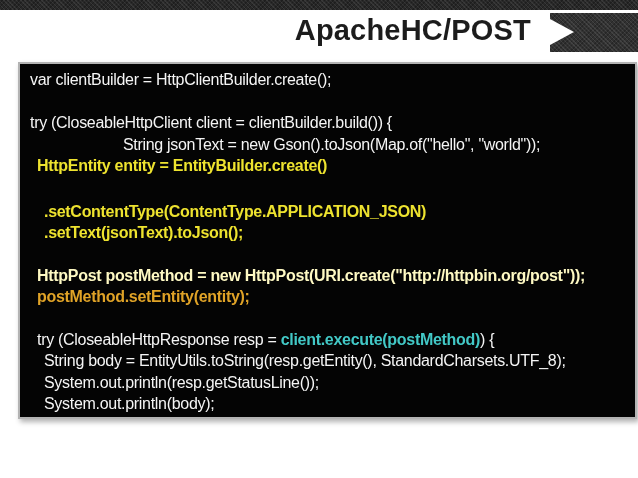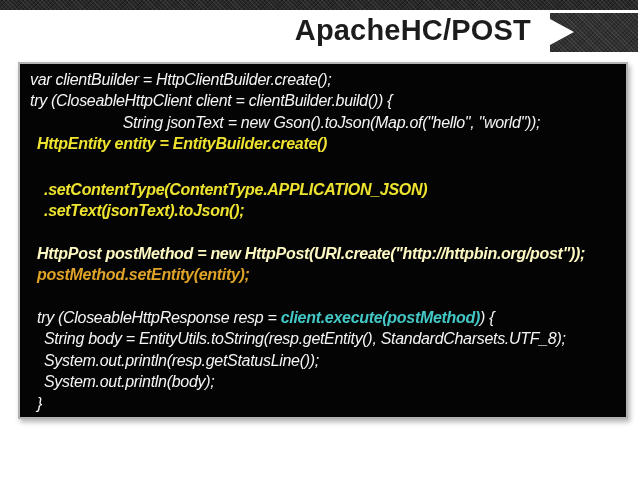--- a/index.html
+++ b/index.html
@@ -48,24 +48,23 @@
     border-left:24px solid #ffffff;
   }
   
   .code-block{
     position:absolute;
     left:18px;top:62px;
     width:596px;height:348px;
     background:#040404;
     border:2px solid #b3b3b3;
     box-shadow:2px 3px 5px rgba(0,0,0,0.30);
-    padding:5px 0 0 10px;
+    padding:5px 9px 0 10px;
     box-sizing:content-box;
     overflow:hidden;
-    font-style:italic;
   }
   .code-line{
     font-size:16px;
     line-height:21.4px;
     letter-spacing:-0.3px;
     white-space:pre;
   }
 </style>
 </head>
 <body>
@@ -75,21 +74,21 @@
   <div class="top-bar" style="background-color: rgb(40, 40, 40);"></div>
 
   <div class="title" style="color: rgb(28, 28, 28);">ApacheHC/POST</div>
 
   <div class="banner" style="background-color: rgb(49, 49, 49);">
     <div class="notch"></div>
   </div>
 
   <div class="code-block" style="background: rgb(4, 4, 4); border-color: rgb(179, 179, 179);">
       <div class="code-line" style="padding-left: 0px;"><span style="color: rgb(245, 245, 245);">var clientBuilder = HttpClientBuilder.create();</span></div>
-      <div class="code-line" style="padding-left: 0px;"><span style="color: rgb(245, 245, 245);">try (CloseableHttpClient client = clientBuilder.build()) {</span></div>
+      <div class="code-line" style="padding-left: 0px; margin-top: 22px;"><span style="color: rgb(245, 245, 245);">try (CloseableHttpClient client = clientBuilder.build()) {</span></div>
       <div class="code-line" style="padding-left: 7px; text-align: center;"><span style="color: rgb(245, 245, 245);">String jsonText = new Gson().toJson(Map.of("hello", "world"));</span></div>
       <div class="code-line" style="padding-left: 7px;"><span style="color: rgb(238, 227, 47); font-weight: bold;">HttpEntity entity = EntityBuilder.create()</span></div>
       <div class="code-line" style="padding-left: 14px; margin-top: 24px;"><span style="color: rgb(238, 227, 47); font-weight: bold;">.setContentType(ContentType.APPLICATION_JSON)</span></div>
       <div class="code-line" style="padding-left: 14px;"><span style="color: rgb(238, 227, 47); font-weight: bold;">.setText(jsonText).toJson();</span></div>
       <div class="code-line" style="padding-left: 0px;">&nbsp;</div>
       <div class="code-line" style="padding-left: 7px;"><span style="color: #fef9c3; font-weight: bold;">HttpPost postMethod = new HttpPost(URI.create("http://httpbin.org/post"));</span></div>
       <div class="code-line" style="padding-left: 7px;"><span style="color: rgb(224, 163, 39); font-weight: bold;">postMethod.setEntity(entity);</span></div>
       <div class="code-line" style="padding-left: 0px;">&nbsp;</div>
       <div class="code-line" style="padding-left: 7px;"><span style="color: rgb(245, 245, 245);">try (CloseableHttpResponse resp = </span><span style="color: rgb(66, 200, 198); font-weight: bold;">client.execute(postMethod)</span><span style="color: rgb(245, 245, 245);">) {</span></div>
       <div class="code-line" style="padding-left: 14px;"><span style="color: rgb(245, 245, 245);">String body = EntityUtils.toString(resp.getEntity(), StandardCharsets.UTF_8);</span></div>

